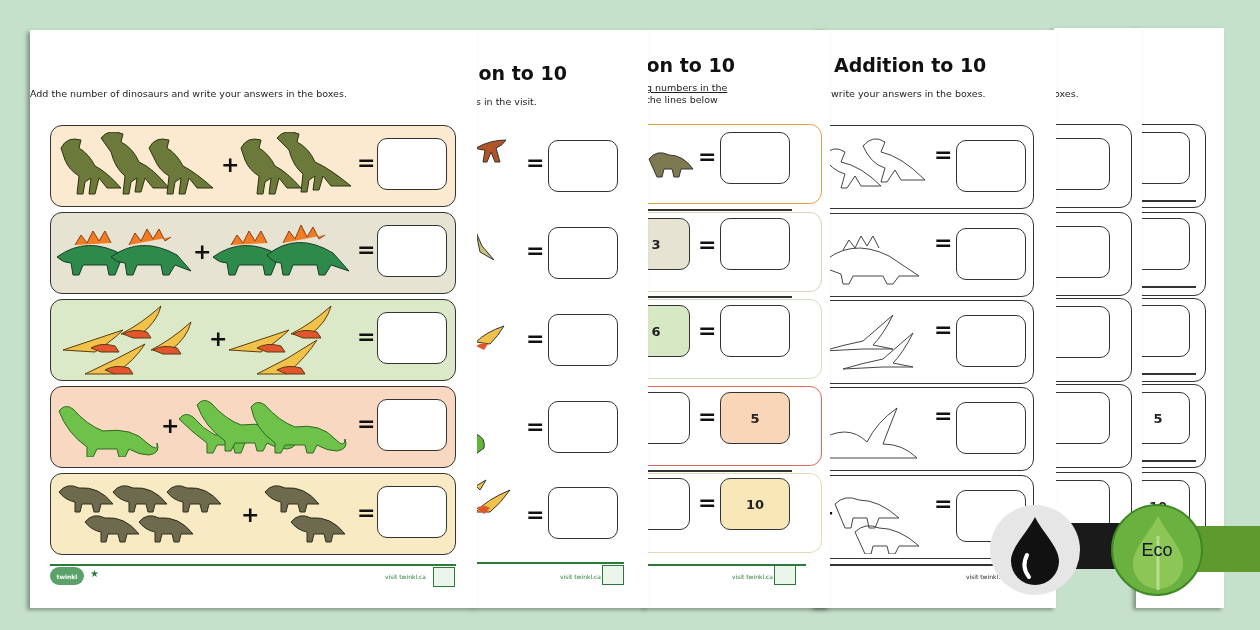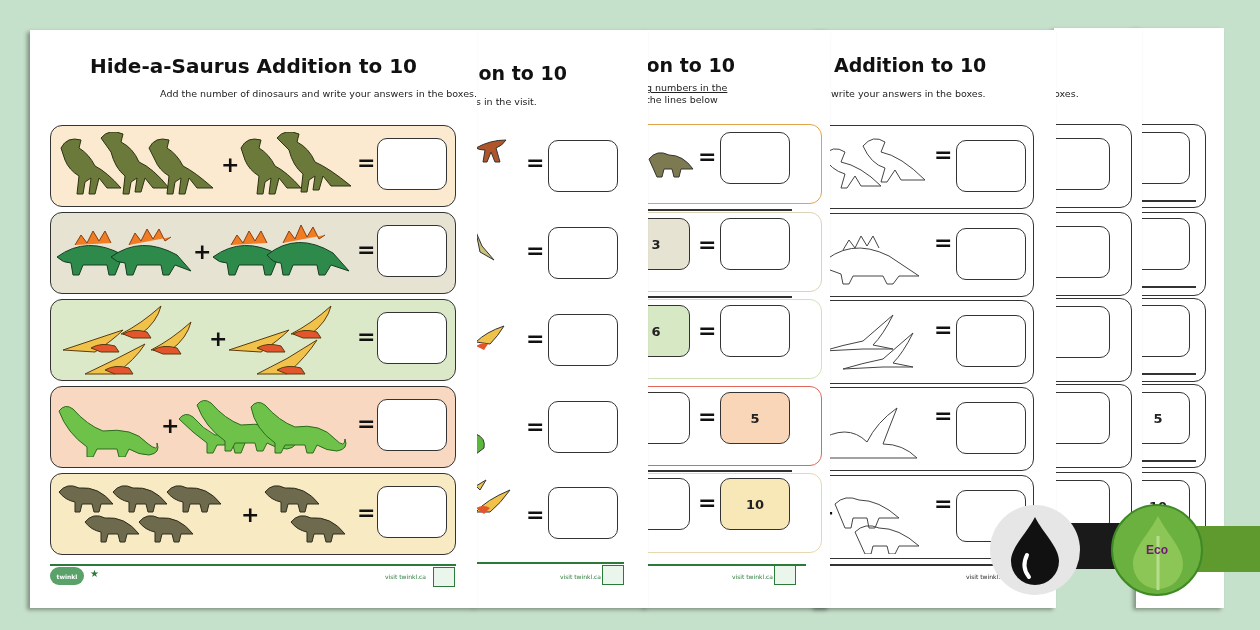--- a/index.html
+++ b/index.html
@@ -215,22 +215,21 @@
   </svg>
   <div class="eq" style="left:50px; top:472px;">=</div>
   <div class="ansbox" style="left:72px; top:457px;"></div>
 
   <div class="footer-line" style="left:0; top:532px; width:148px;"></div>
   <div class="footer-text" style="left:84px; top:543px;">visit twinkl.ca</div>
   <div class="footer-logo" style="left:126px; top:535px;"></div>
 </div>
 
 <div class="sheet" style="left:30px; top:30px; width:447px; height:578px;">
-  <div class="sheet-title" style="left:0; width:447px; text-align:center; top:24px; font-size:20px;">Hide-a-Saurus Addition to 10</div>
-  <div class="sheet-sub" style="left:0; width:447px; text-align:right; top:58px;">Add the number of dinosaurs and write your answers in the boxes.</div>
+  <div class="sheet-sub" style="left:0; width:447px; text-align:left; top:58px;">Add the number of dinosaurs and write your answers in the boxes.</div>
 
   <div class="row" style="left:20px; top:95px; width:406px; height:82px; background:#fbe9d0;">
     <svg class="dino" style="left:6px; top:6px;" width="160" height="66">
       <g fill="#6b7a3a" stroke="#2c3312" stroke-width="1">
         <path d="M4 16 q6-12 20-8 l-2 8 q10 6 16 18 q12 6 26 22 h-14 l-8-10 l-4 16 h-6 l2-16 l-6 4 l-2 12 h-6 l2-18 q-10-6-14-16 z"></path>
         <path d="M44 6 q8-10 22-4 l-2 8 q12 6 18 20 q14 6 30 26 h-16 l-8-10 l-4 14 h-6 l2-14 l-6 4 l-2 12 h-6 l2-18 q-10-8-14-24 z"></path>
         <path d="M92 16 q6-12 20-8 l-2 8 q10 6 16 18 q12 6 30 22 h-16 l-8-10 l-4 16 h-6 l2-16 l-6 4 l-2 12 h-6 l2-18 q-10-6-14-16 z"></path>
       </g>
     </svg>
     <div class="plus" style="left:170px; top:26px;">+</div>
@@ -346,14 +345,14 @@
     <path d="M28 2 C20 18 4 32 4 46 a24 24 0 0 0 48 0 C52 32 36 18 28 2 z" fill="#111"></path>
     <path d="M20 40 q-6 12 2 22" stroke="#fff" stroke-width="4" fill="none" stroke-linecap="round"></path>
   </svg>
 </div>
 
 <div style="position:absolute; left:1111px; top:504px; width:92px; height:92px; border-radius:50%; background:#6bb13f; border:2px solid #3f8a24; display:flex; align-items:center; justify-content:center;">
   <svg width="70" height="80" viewBox="0 0 70 80" style="position:absolute; left:10px; top:6px;">
     <path d="M35 4 C26 22 10 36 10 52 a25 25 0 0 0 50 0 C60 36 44 22 35 4 z" fill="#8cc656"></path>
     <line x1="35" y1="24" x2="35" y2="78" stroke="#b6dd8c" stroke-width="3"></line>
   </svg>
-  <span style="position:relative; color:#701a75; font-weight:bold; font-size:12px; font-family:'Liberation Sans', sans-serif;">Eco</span>
+  <span style="position:relative; color:#0f172a; font-weight:normal; font-size:18px; font-family:'Liberation Sans', sans-serif;">Eco</span>
 </div>
 
 </body></html>

